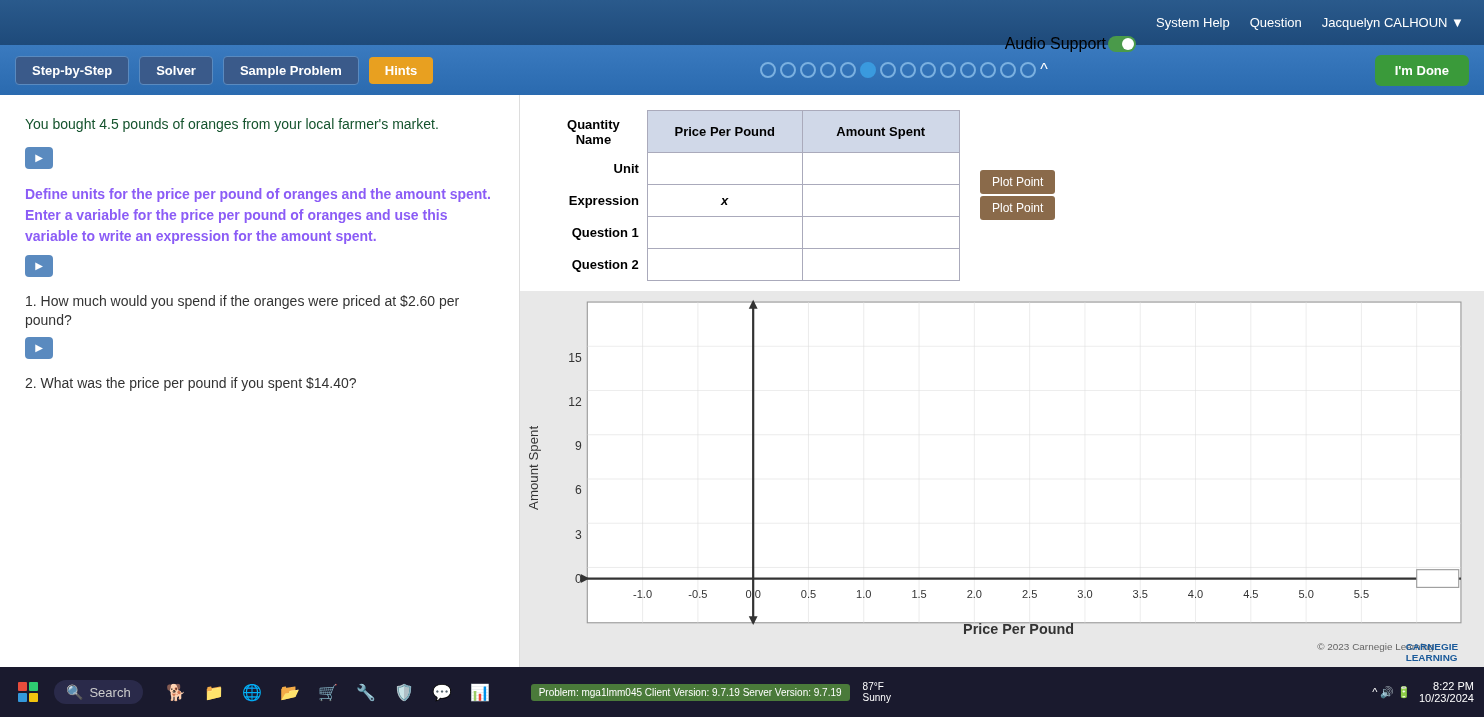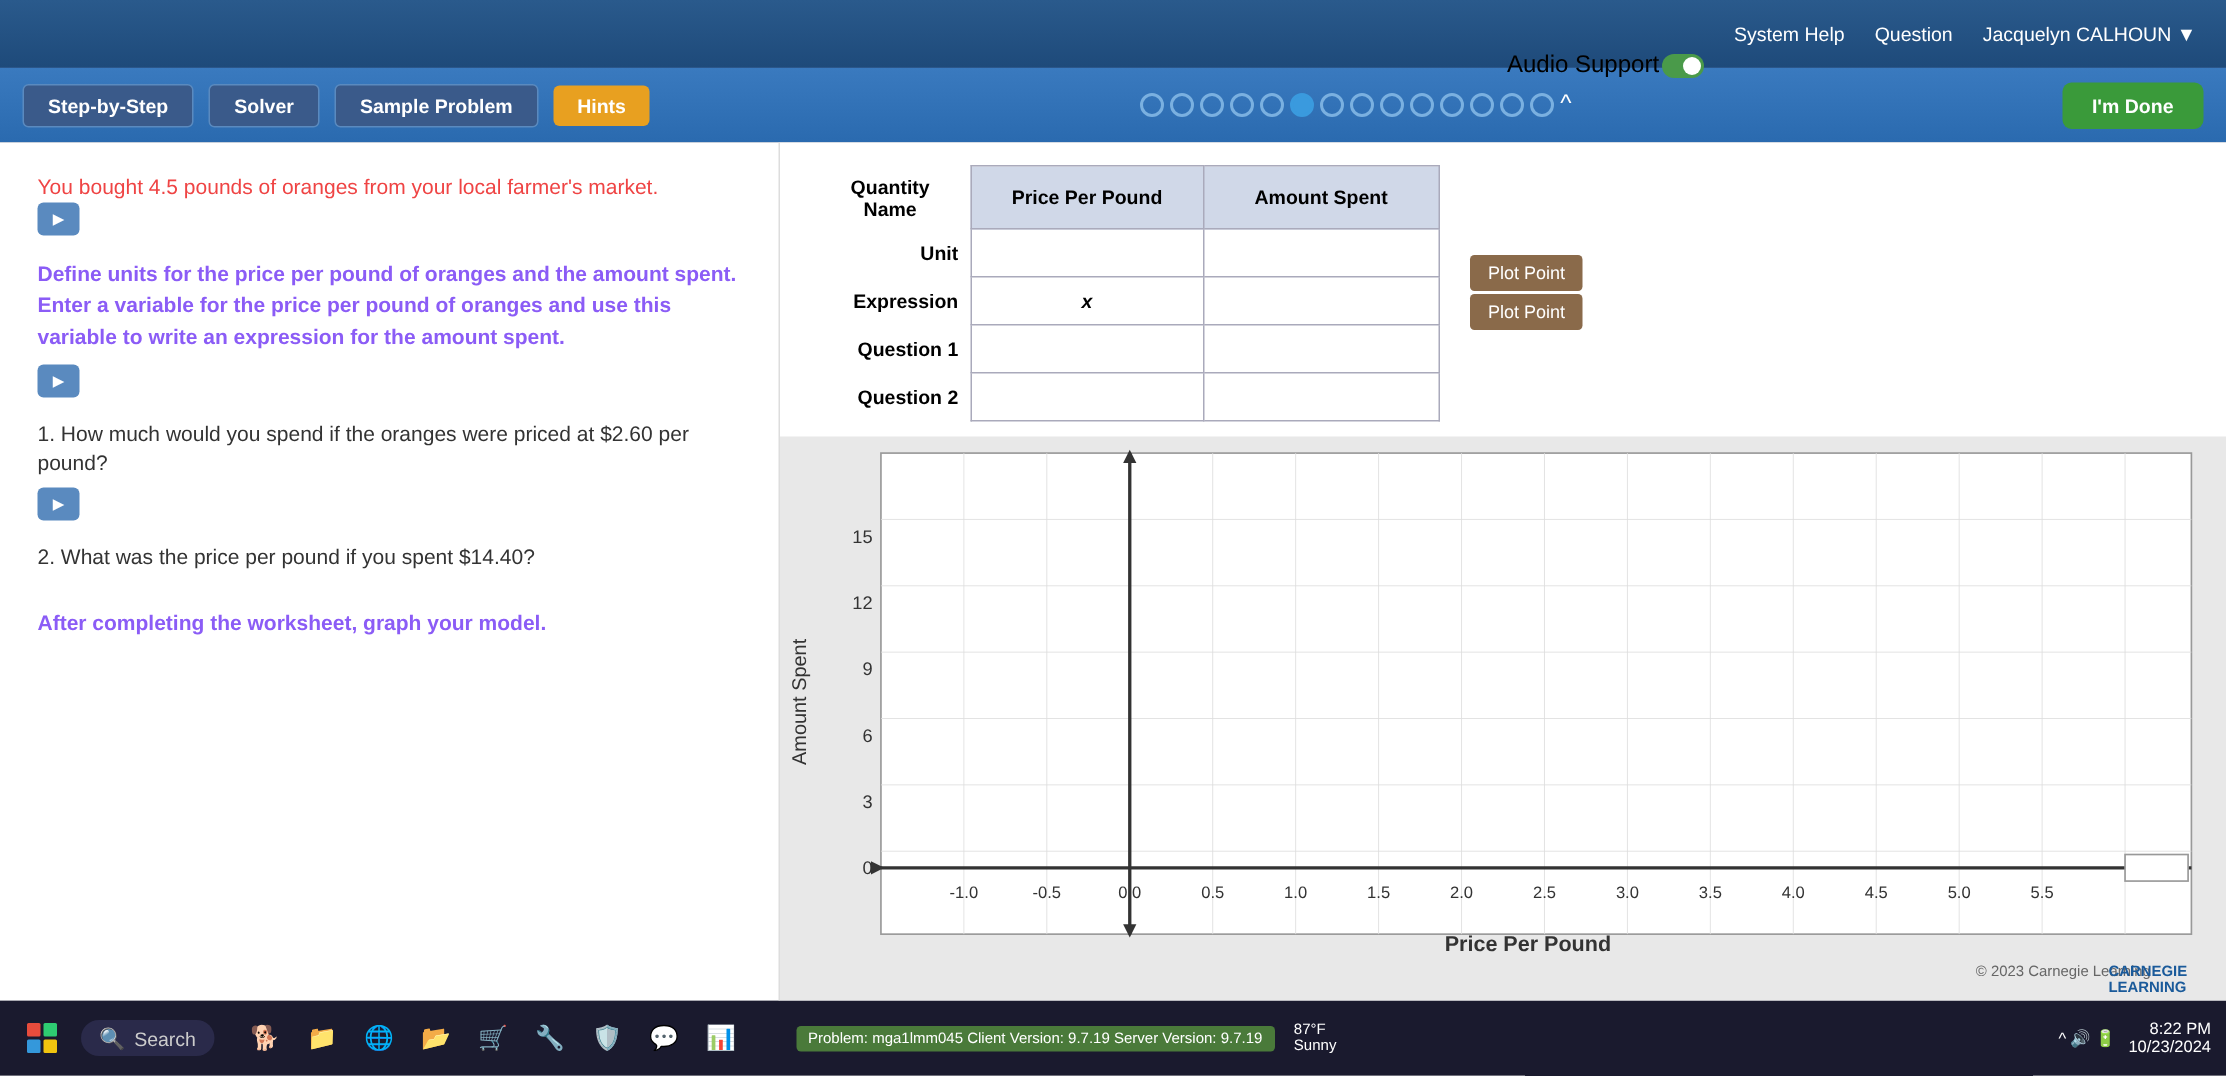--- a/index.html
+++ b/index.html
@@ -109,21 +109,22 @@
     
     .left-panel {
       width: 520px;
       padding: 20px 25px;
       background: white;
       border-right: 1px solid #ddd;
       overflow-y: auto;
     }
     .problem-text {
       font-size: 14px;
-      color: #ef4444;
+      color: #14532d;
+      margin-bottom: 12px;
       line-height: 1.4;
     }
     .audio-icon {
       display: inline-flex;
       align-items: center;
       justify-content: center;
       width: 28px;
       height: 22px;
       background: #5a8abf;
       border-radius: 4px;
@@ -348,21 +349,20 @@
 
     <p class="instruction-text">Define units for the price per pound of oranges and the amount spent. Enter a variable for the price per pound of oranges and use this variable to write an expression for the amount spent.</p>
     <div class="audio-icon"></div>
 
     <p class="question-text">1.  How much would you spend if the oranges were priced at $2.60 per pound?</p>
     <div class="audio-icon"></div>
 
     <br>
     <p class="question-text">2.  What was the price per pound if you spent $14.40?</p>
     <br>
-    <p class="instruction-text">After completing the worksheet, graph your model.</p>
   </div>
 
   <div class="right-panel">
 
     <div class="table-area">
       <div style="display:flex; align-items:flex-start;">
         <table class="data-table">
           <thead>
             <tr>
               <th style="background:white; border:none;">Quantity Name</th>

